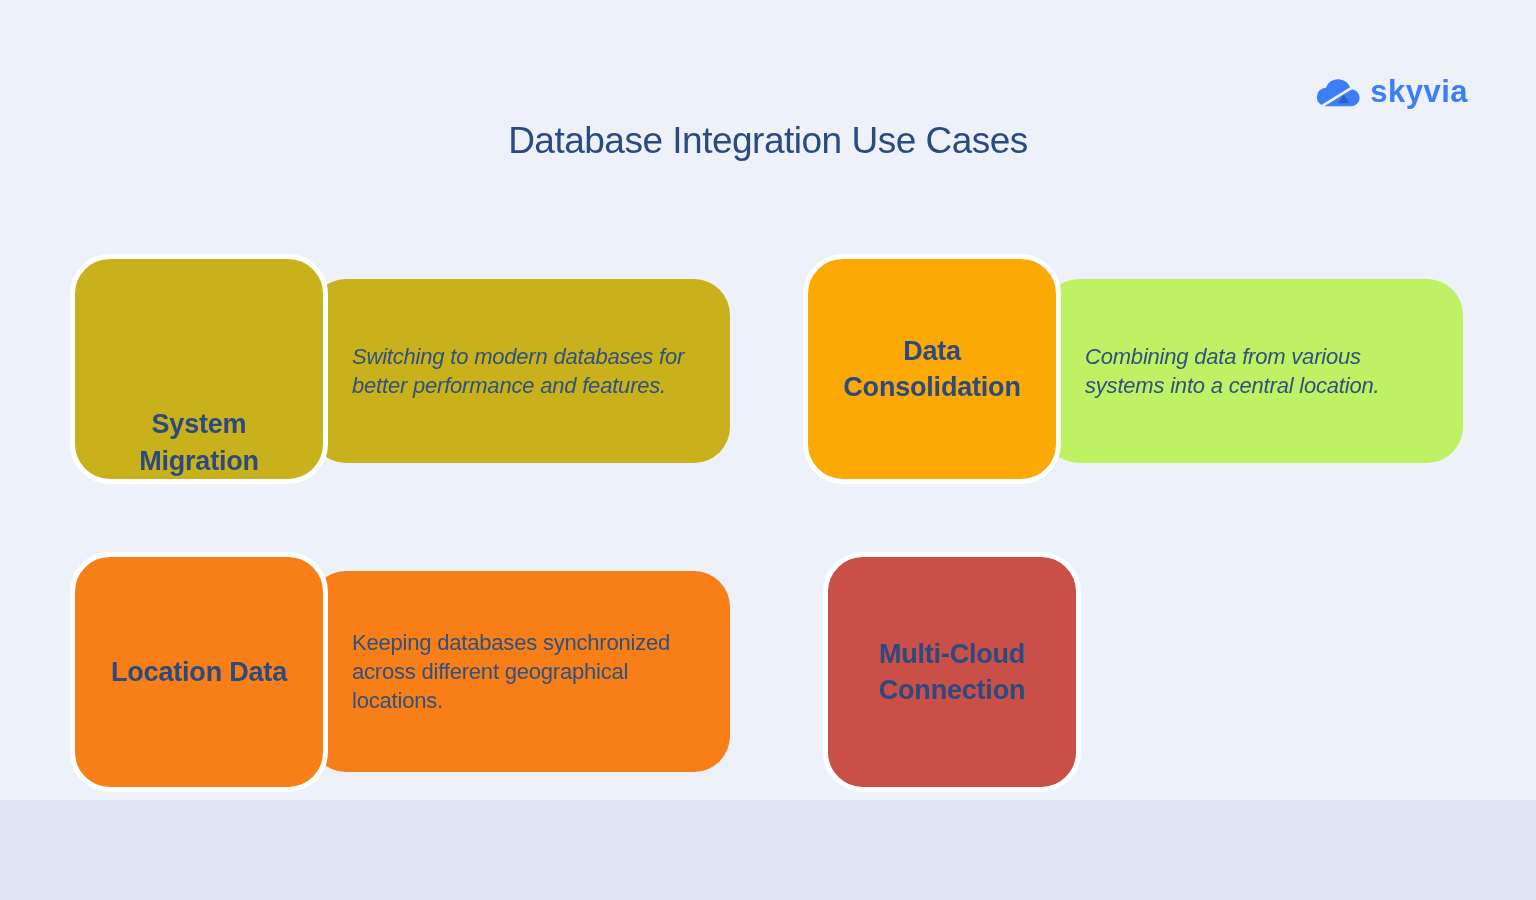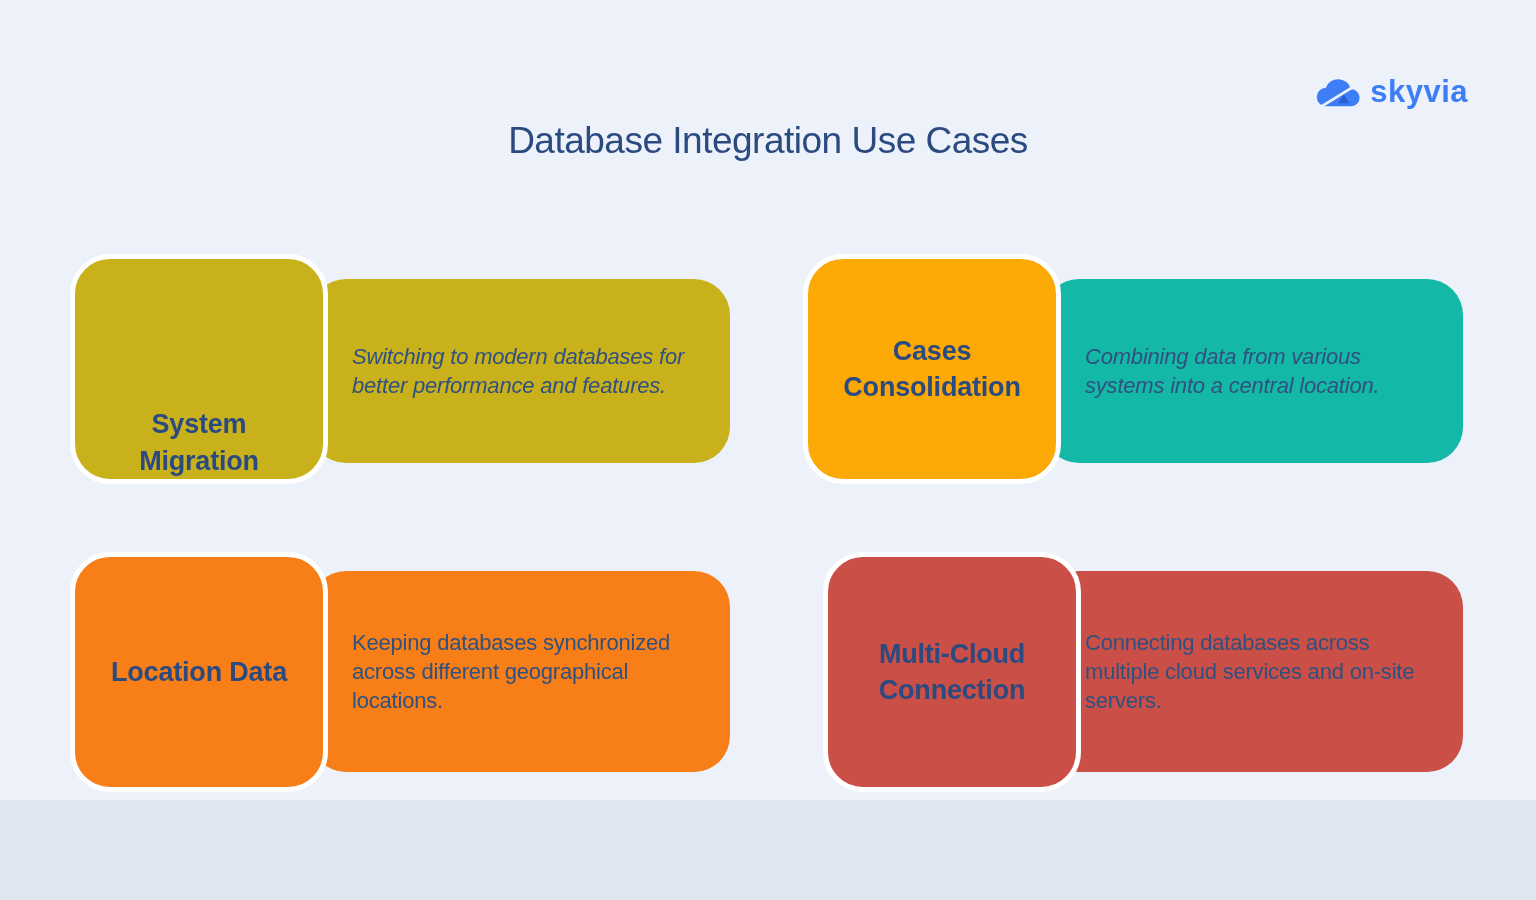--- a/index.html
+++ b/index.html
@@ -118,39 +118,36 @@
   <div class="group g0">
     <div class="panel" style="background-color: rgb(201, 177, 28);">
       <div class="panel-text">Switching to modern databases for better performance and features.</div>
     </div>
     <div class="tile" style="background-color: rgb(201, 177, 28); align-items: flex-end;">
       <div class="tile-title">System Migration</div>
     </div>
   </div>
 
   <div class="group g1">
-    <div class="panel" style="background-color: #14b8a6;">
+    <div class="panel" style="background-color: #bef264;">
       <div class="panel-text">Combining data from various systems into a central location.</div>
     </div>
     <div class="tile" style="background-color: rgb(253, 169, 5);">
-      <div class="tile-title">Cases Consolidation</div>
+      <div class="tile-title">Data Consolidation</div>
     </div>
   </div>
 
   <div class="group g2">
     <div class="panel" style="background-color: rgb(248, 126, 23);">
       <div class="panel-text">Keeping databases synchronized across different geographical locations.</div>
     </div>
     <div class="tile" style="background-color: rgb(248, 126, 23);">
       <div class="tile-title">Location Data</div>
     </div>
   </div>
 
   <div class="group g3">
-    <div class="panel" style="background-color: rgb(201, 79, 71);">
-      <div class="panel-text">Connecting databases across multiple cloud services and on-site servers.</div>
-    </div>
     <div class="tile" style="background-color: rgb(201, 79, 71); margin-left: 20px;">
       <div class="tile-title">Multi-Cloud Connection</div>
     </div>
   </div>
 
 </div>
 
 </body></html>

